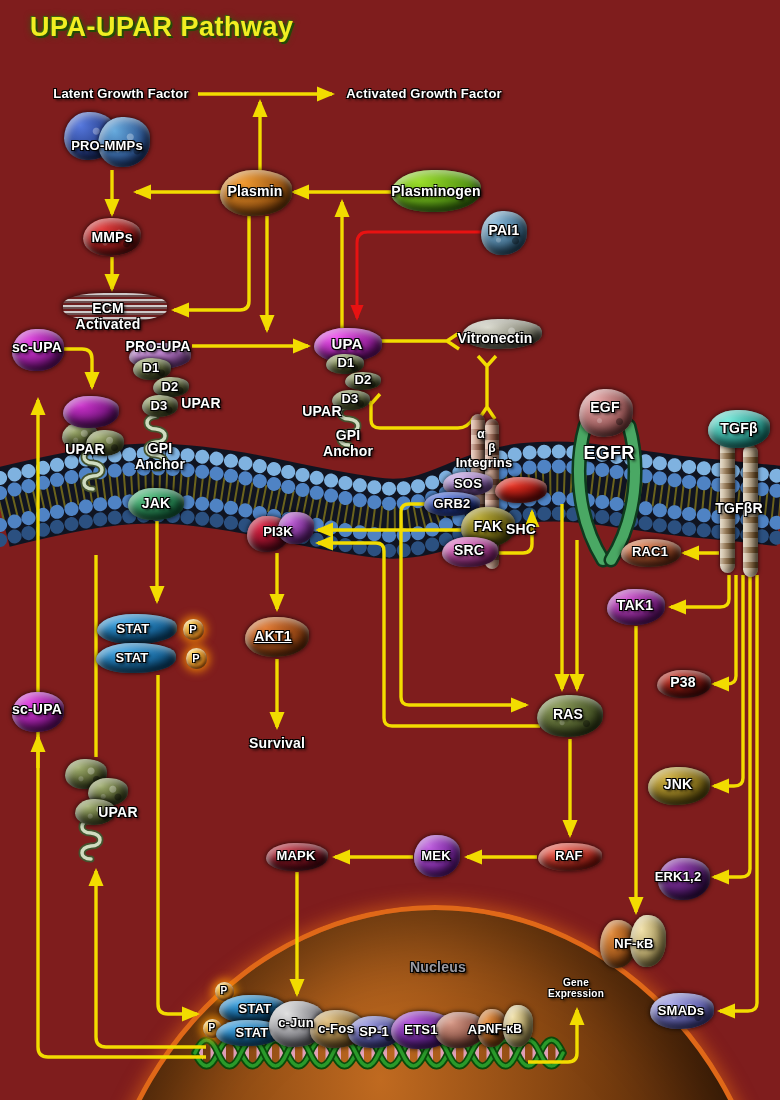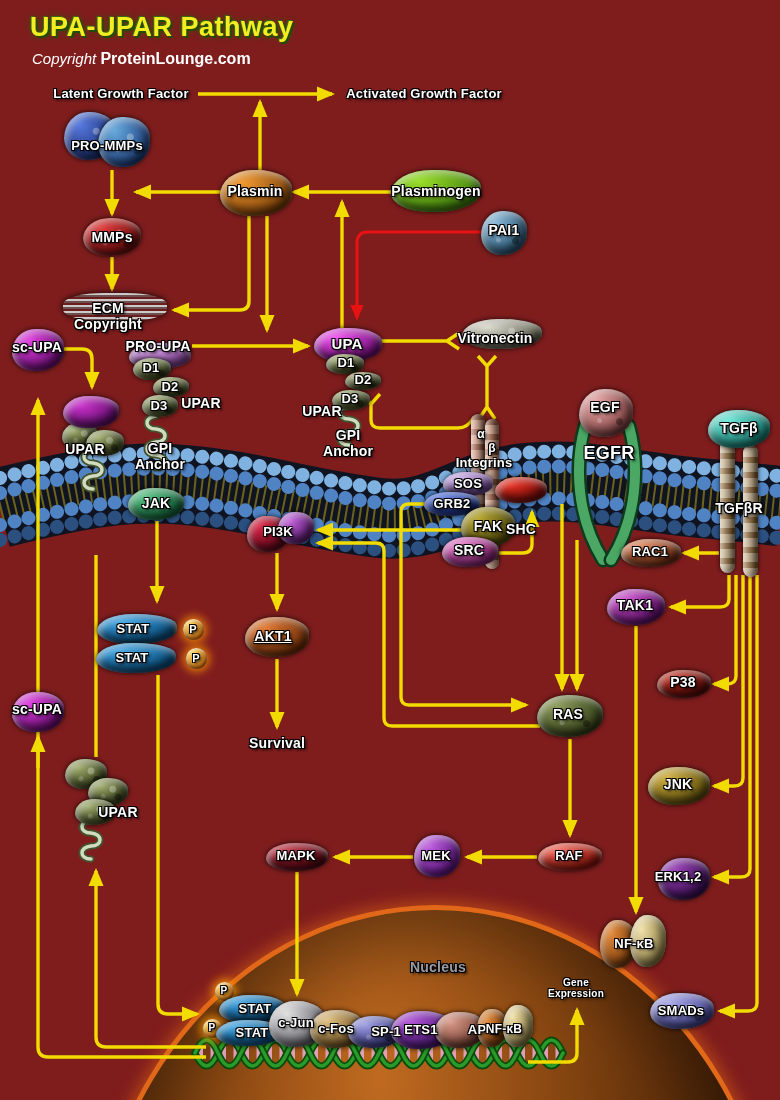--- a/index.html
+++ b/index.html
@@ -31,24 +31,20 @@
      text-shadow:2px 2px 0 #234a06,-1px -1px 0 #3a6a10,0 0 7px #2a5a0a;}
   #copyright{position:absolute;z-index:5;left:32px;top:50px;color:#fff;font-size:15px;}
   #copyright .it{font-style:italic;}
   #copyright .bd{font-weight:bold;font-size:16px;}
 </style>
 </head>
 <body>
 
 <div id="stage">
   <div id="title" style="color: rgb(242, 238, 34);">UPA-UPAR Pathway</div>
-  <div id="copyright">
-    <span class="it">Copyright</span>
-    <span class="bd">ProteinLounge.com</span>
-  </div>
   <div id="nucleus"></div>
   <svg id="mem-svg" width="780" height="1100" viewBox="0 0 780 1100">
       <path d="M0,478 C80,458 130,450 185,455 C255,461 305,479 380,488 C438,494 465,460 525,453 C585,447 625,461 700,468 C745,472 768,475 780,476" transform="translate(0,30)" fill="none" stroke="#0b1422" stroke-width="80" stroke-linecap="butt" opacity="0.95"></path>
       <path d="M0,478 C80,458 130,450 185,455 C255,461 305,479 380,488 C438,494 465,460 525,453 C585,447 625,461 700,468 C745,472 768,475 780,476" transform="translate(0,31)" fill="none" stroke="#c6b218" stroke-width="26" stroke-linecap="butt" opacity="0.5" stroke-dasharray="2 5"></path>
       <path d="M0,478 C80,458 130,450 185,455 C255,461 305,479 380,488 C438,494 465,460 525,453 C585,447 625,461 700,468 C745,472 768,475 780,476" transform="translate(0,0)" fill="none" stroke="#7fb2e0" stroke-width="14" stroke-linecap="round" opacity="1" stroke-dasharray="0.1 14.5"></path>
       <path d="M0,478 C80,458 130,450 185,455 C255,461 305,479 380,488 C438,494 465,460 525,453 C585,447 625,461 700,468 C745,472 768,475 780,476" transform="translate(0,15)" fill="none" stroke="#4f83c4" stroke-width="14" stroke-linecap="round" opacity="1" stroke-dasharray="0.1 14.5"></path>
       <path d="M0,478 C80,458 130,450 185,455 C255,461 305,479 380,488 C438,494 465,460 525,453 C585,447 625,461 700,468 C745,472 768,475 780,476" transform="translate(0,47)" fill="none" stroke="#4f83c4" stroke-width="14" stroke-linecap="round" opacity="1" stroke-dasharray="0.1 14.5"></path>
       <path d="M0,478 C80,458 130,450 185,455 C255,461 305,479 380,488 C438,494 465,460 525,453 C585,447 625,461 700,468 C745,472 768,475 780,476" transform="translate(0,62)" fill="none" stroke="#2b5080" stroke-width="14" stroke-linecap="round" opacity="1" stroke-dasharray="0.1 14.5"></path>
     </svg>
   <svg id="edge-svg" width="780" height="1100" viewBox="0 0 780 1100">
@@ -222,21 +218,21 @@
     </div>
   <div id="label-layer">
       <div class="lbl" style="left: 121px; top: 94px; font-size: 13px;">Latent Growth Factor</div>
       <div class="lbl" style="left: 424px; top: 94px; font-size: 13px;">Activated Growth Factor</div>
       <div class="lbl" style="left: 107px; top: 146px; font-size: 13px;">PRO-MMPs</div>
       <div class="lbl" style="left: 112px; top: 238px; font-size: 14px;">MMPs</div>
       <div class="lbl" style="left: 255px; top: 192px; font-size: 14px;">Plasmin</div>
       <div class="lbl" style="left: 436px; top: 192px; font-size: 14px;">Plasminogen</div>
       <div class="lbl" style="left: 504px; top: 231px; font-size: 14px;">PAI1</div>
       <div class="lbl" style="left: 108px; top: 317px; font-size: 14px;">ECM
-Copyright</div>
+Activated</div>
       <div class="lbl" style="left: 37px; top: 348px; font-size: 14px;">sc-UPA</div>
       <div class="lbl" style="left: 158px; top: 347px; font-size: 14px;">PRO-UPA</div>
       <div class="lbl" style="left: 151px; top: 368px; font-size: 13px;">D1</div>
       <div class="lbl" style="left: 170px; top: 387px; font-size: 13px;">D2</div>
       <div class="lbl" style="left: 159px; top: 406px; font-size: 13px;">D3</div>
       <div class="lbl" style="left: 201px; top: 404px; font-size: 14px;">UPAR</div>
       <div class="lbl" style="left: 160px; top: 457px; font-size: 14px;">GPI
 Anchor</div>
       <div class="lbl" style="left: 85px; top: 450px; font-size: 14px;">UPAR</div>
       <div class="lbl" style="left: 347px; top: 344px; font-size: 15px;">UPA</div>
@@ -282,18 +278,18 @@
       <div class="lbl" style="left: 118px; top: 813px; font-size: 14px;">UPAR</div>
       <div class="lbl" style="left: 438px; top: 968px; font-size: 14px; color: rgb(154, 154, 162);">Nucleus</div>
       <div class="lbl" style="left: 576px; top: 988px; font-size: 10px;">Gene
 Expression</div>
       <div class="lbl" style="left: 255px; top: 1009px; font-size: 13px;">STAT</div>
       <div class="lbl" style="left: 224px; top: 991px; font-size: 10px;">P</div>
       <div class="lbl" style="left: 252px; top: 1033px; font-size: 13px;">STAT</div>
       <div class="lbl" style="left: 212px; top: 1028px; font-size: 10px;">P</div>
       <div class="lbl" style="left: 296px; top: 1023px; font-size: 13px;">c-Jun</div>
       <div class="lbl" style="left: 336px; top: 1029px; font-size: 13px;">c-Fos</div>
-      <div class="lbl" style="left: 374px; top: 1032px; font-size: 13px; padding-left: 24px;">SP-1</div>
+      <div class="lbl" style="left: 374px; top: 1032px; font-size: 13px;">SP-1</div>
       <div class="lbl" style="left: 421px; top: 1030px; font-size: 13px;">ETS1</div>
       <div class="lbl" style="left: 483px; top: 1030px; font-size: 13px;">AP-1</div>
       <div class="lbl" style="left: 504px; top: 1030px; font-size: 12px;">NF-κB</div>
     </div>
 </div>
 
 </body></html>

